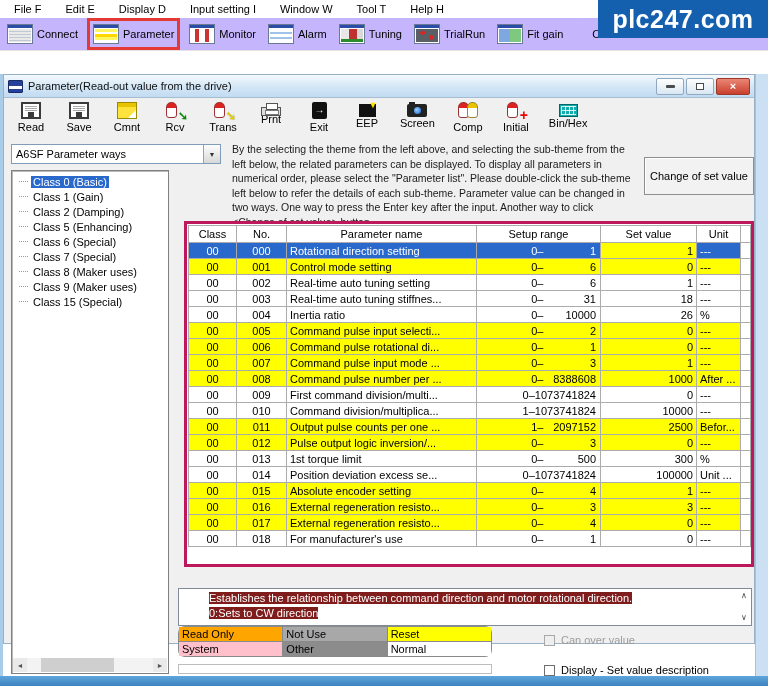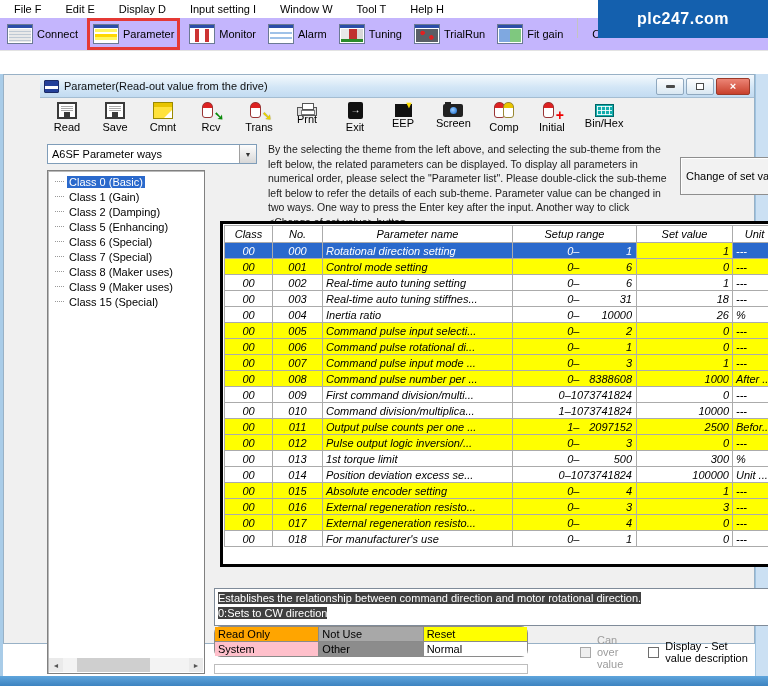--- a/index.html
+++ b/index.html
@@ -11,21 +11,21 @@
   .app-title{margin-left:46px;font-size:11px;color:#111;}
   .gear{position:absolute;left:2px;top:1px;width:36px;height:36px;z-index:12;}
   .gear .ring{position:absolute;inset:0;border-radius:50%;
     background:repeating-conic-gradient(#2E6BAE 0 22deg,rgba(0,0,0,0) 22deg 45deg);}
   .gear .core{position:absolute;inset:3px;border-radius:50%;background:#2E6BAE;}
   .gear .bars{position:absolute;left:9px;top:12px;width:18px;height:13px;
     background:repeating-linear-gradient(90deg,#fff 0 3px,rgba(0,0,0,0) 3px 7px);}
   .gear .cap{position:absolute;left:8px;top:8px;width:20px;height:3px;background:#fff;}
   .banner{position:absolute;right:0;top:0;width:170px;height:38px;background:#1460AE;z-index:10;
     display:flex;align-items:center;justify-content:center;}
-  .banner span{color:#fff;font-size:16px;font-weight:bold;letter-spacing:0.5px;}
+  .banner span{color:#fff;font-size:25px;font-weight:bold;letter-spacing:0.5px;}
   .menubar{height:18px;background:#fff;display:flex;align-items:center;gap:24px;
     padding-left:14px;font-size:11px;}
   .menu-item{white-space:nowrap;}
   .toolbar{height:32px;background:#c4b5fd;display:flex;gap:6px;
     padding-left:4px;border-bottom:1px solid #E3E3E3;}
   .tool-btn{display:flex;align-items:center;gap:4px;font-size:11px;padding:1px 3px;white-space:nowrap;}
   .tool-btn.hl{border:3px solid #E53935;padding:1px 3px;}
   .dd-caret{font-size:9px;color:#333;}
   .vsep{width:1px;height:20px;background:#C3C3C3;margin:0 5px;}
   
@@ -51,21 +51,21 @@
 
   
   .left-strip{position:absolute;left:0;top:74px;width:3px;height:602px;background:#A9CCE8;}
   .right-strip{position:absolute;left:755px;top:74px;width:13px;height:602px;background:#CBE0F3;
     border-left:1px solid #9FC3E0;box-sizing:border-box;}
   .bottom-strip{position:absolute;left:0;top:676px;width:768px;height:10px;
     background:linear-gradient(#5FA5DC,#3C83C0);}
 
   
   .childwin{position:absolute;left:3px;top:74px;width:752px;height:570px;background:#F0F0F0;
-    border:1px solid #98B1C6;box-sizing:border-box;padding-left:36px;}
+    border:1px solid #98B1C6;box-sizing:border-box;}
   .ctitle{height:22px;display:flex;align-items:center;gap:5px;padding:0 4px;
     background:linear-gradient(#F4F9FD,#D3E6F6 55%,#C2DBF1);border-bottom:1px solid #A4BDD2;}
   .ctitle-icon{width:13px;height:11px;flex:none;background:linear-gradient(#23409A 0 45%,#fff 45% 70%,#23409A 70%);
     border:1px solid #1B2B66;border-radius:1px;}
   .ctitle-text{font-size:11px;color:#101010;}
   .wbtns{margin-left:auto;display:flex;gap:2px;}
   .wbtn{width:26px;height:15px;border:1px solid #8FA8BF;border-radius:2px;
     background:linear-gradient(#FEFEFE,#D9E7F2);display:flex;align-items:center;justify-content:center;}
   .wbtn.close{width:32px;background:linear-gradient(#EC8576,#C8402C);border-color:#9A3A2A;}
   .g-min{width:9px;height:3px;background:#4A4A4A;border-radius:1px;}
@@ -127,51 +127,51 @@
   .hscroll{position:absolute;left:1px;right:1px;bottom:1px;height:14px;background:#F3F3F3;display:flex;}
   .harrow{width:14px;background:#EAEAEA;color:#555;font-size:7px;display:flex;align-items:center;justify-content:center;flex:none;}
   .htrack{flex:1;position:relative;}
   .hthumb{position:absolute;left:11%;width:58%;top:0;bottom:0;background:#CFCFCF;}
 
   .instructions{position:absolute;left:228px;top:0;width:406px;font-size:10.5px;line-height:14.5px;color:#1A1A1A;}
   .change-btn{position:absolute;left:640px;top:15px;width:108px;height:36px;background:#F2F2F2;
     border:1px solid #8E8E8E;box-shadow:inset 1px 1px 0 #fff;font-size:11px;text-align:center;
     display:flex;align-items:center;justify-content:center;font-family:"Liberation Sans",sans-serif;}
 
-  .red-box{position:absolute;left:180px;top:79px;width:570px;height:346px;border:3px solid #000000;
-    background:#fff;padding:1px;box-sizing:border-box;font-style:italic;}
+  .red-box{position:absolute;left:180px;top:79px;width:570px;height:346px;border:3px solid #be185d;
+    background:#fff;padding:1px;box-sizing:border-box;}
   table.ptable{border-collapse:collapse;table-layout:fixed;width:562px;font-size:11px;}
   .ptable th{height:16px;background:#fff;border:1px solid #ABABAB;font-weight:normal;padding:0;}
   .ptable td{height:16px;border:1px solid #ABABAB;padding:0 3px;white-space:nowrap;overflow:hidden;box-sizing:border-box;}
   .ptable col.c1{width:48px;} .ptable col.c2{width:50px;} .ptable col.c3{width:190px;}
   .ptable col.c4{width:124px;} .ptable col.c5{width:96px;} .ptable col.c6{width:44px;} .ptable col.c7{width:10px;}
   td.cc{text-align:center;}
   td.cv{text-align:right;}
   td.crange{padding:0;}
   .rwrap{display:flex;width:100%;}
   .rmin{flex:1 1 auto;text-align:right;}
   .rmax{min-width:46%;text-align:right;padding-right:4px;box-sizing:border-box;}
   tr.r-y td{background:#FFFF00;}
   tr.r-w td{background:#FFFFFF;}
   tr.r-sel td{background:#2A69CC;color:#fff;}
   tr.r-sel td.val-y{background:#FFFF00;color:#000;}
   .ptable td.xcol{background:#fff !important;}
 
   .desc{position:absolute;left:174px;top:446px;width:574px;height:38px;background:#fff;
     border:1px solid #7F8B99;box-sizing:border-box;padding:2px 16px 0 3px;font-size:11px;line-height:15px;}
-  .desc .hltext{background:#404040;color:#fff;}
+  .desc .hltext{background:#7f1d1d;color:#fff;margin-left:27px;}
   .desc .sarrow{position:absolute;right:2px;width:10px;text-align:center;font-size:8px;color:#444;line-height:8px;}
   .desc .up{top:3px;} .desc .dn{bottom:3px;}
 
   .legend{position:absolute;left:174px;top:484px;width:314px;display:grid;
     grid-template-columns:repeat(3,1fr);gap:1px;background:#8A8A8A;padding:1px;box-sizing:border-box;border-radius:7px;}
   .lcell{height:14px;line-height:14px;font-size:11px;padding-left:3px;overflow:hidden;white-space:nowrap;}
   .legend-bar{position:absolute;left:174px;top:522px;width:314px;height:10px;background:#fff;border:1px solid #BDBDBD;box-sizing:border-box;}
 
-  .checks{position:absolute;left:540px;top:492px;display:flex;flex-direction:row;gap:10px;}
+  .checks{position:absolute;left:540px;top:492px;display:flex;flex-direction:column;gap:18px;}
   .chk{display:flex;align-items:center;gap:6px;font-size:11px;}
   .chk .box{width:11px;height:11px;background:#fff;border:1px solid #6E6E6E;flex:none;box-sizing:border-box;}
   .chk.dis .box{border-color:#A8A8A8;background:#EFEFEF;}
   .chk.dis .clab{color:#9C9C9C;}
 </style>
 </head>
 <body>
 
 <div class="screen">
 

